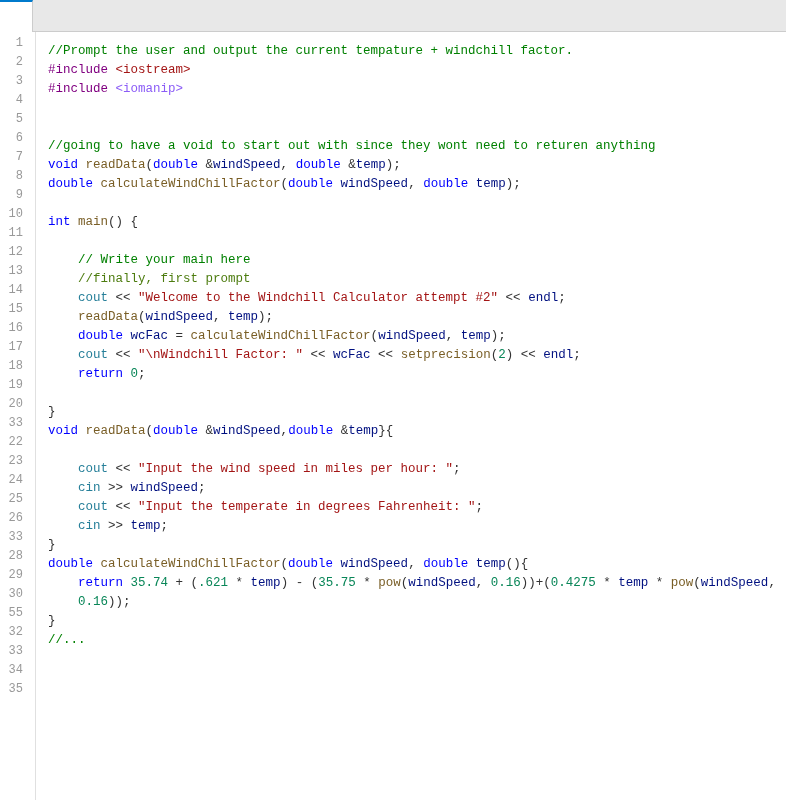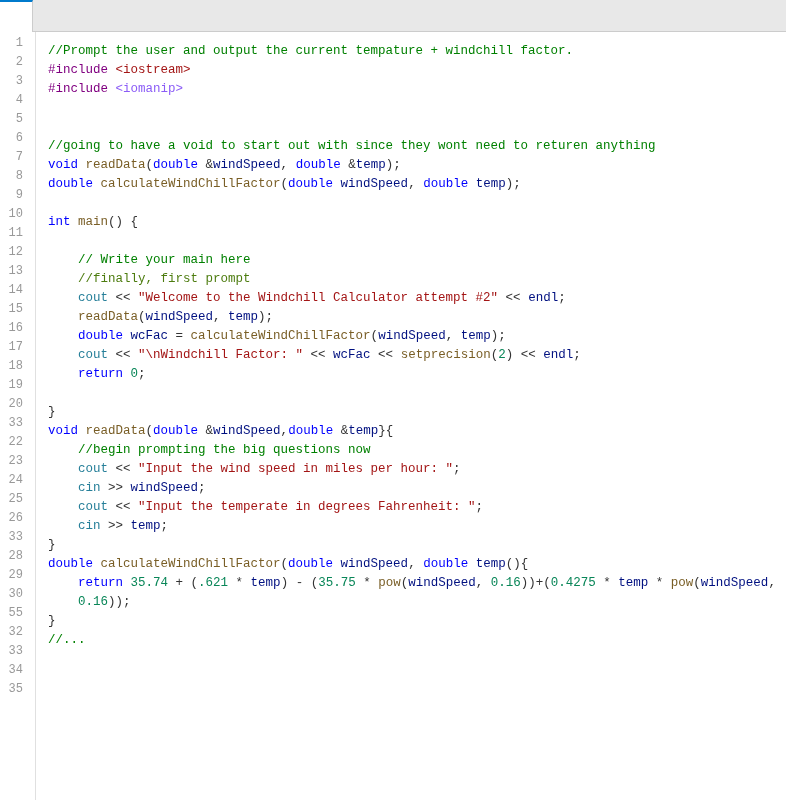--- a/index.html
+++ b/index.html
@@ -164,21 +164,21 @@
         <div class="code-line"><span style="color: rgb(51, 51, 51);">    </span><span style="color: rgb(0, 128, 0);">// Write your main here</span></div>
         <div class="code-line"><span style="color: rgb(51, 51, 51);">    </span><span style="color: #4d7c0f;">//finally, first prompt</span></div>
         <div class="code-line"><span style="color: rgb(51, 51, 51);">    </span><span style="color: rgb(38, 127, 153);">cout</span><span style="color: rgb(51, 51, 51);"> &lt;&lt; </span><span style="color: rgb(163, 21, 21);">"Welcome to the Windchill Calculator attempt #2"</span><span style="color: rgb(51, 51, 51);"> &lt;&lt; </span><span style="color: rgb(0, 16, 128);">endl</span><span style="color: rgb(51, 51, 51);">;</span></div>
         <div class="code-line"><span style="color: rgb(51, 51, 51);">    </span><span style="color: rgb(121, 94, 38);">readData</span><span style="color: rgb(51, 51, 51);">(</span><span style="color: rgb(0, 16, 128);">windSpeed</span><span style="color: rgb(51, 51, 51);">, </span><span style="color: rgb(0, 16, 128);">temp</span><span style="color: rgb(51, 51, 51);">);</span></div>
         <div class="code-line"><span style="color: rgb(51, 51, 51);">    </span><span style="color: rgb(0, 0, 255);">double</span><span style="color: rgb(51, 51, 51);"> </span><span style="color: rgb(0, 16, 128);">wcFac</span><span style="color: rgb(51, 51, 51);"> = </span><span style="color: rgb(121, 94, 38);">calculateWindChillFactor</span><span style="color: rgb(51, 51, 51);">(</span><span style="color: rgb(0, 16, 128);">windSpeed</span><span style="color: rgb(51, 51, 51);">, </span><span style="color: rgb(0, 16, 128);">temp</span><span style="color: rgb(51, 51, 51);">);</span></div>
         <div class="code-line"><span style="color: rgb(51, 51, 51);">    </span><span style="color: rgb(38, 127, 153);">cout</span><span style="color: rgb(51, 51, 51);"> &lt;&lt; </span><span style="color: rgb(163, 21, 21);">"\nWindchill Factor: "</span><span style="color: rgb(51, 51, 51);"> &lt;&lt; </span><span style="color: rgb(0, 16, 128);">wcFac</span><span style="color: rgb(51, 51, 51);"> &lt;&lt; </span><span style="color: rgb(121, 94, 38);">setprecision</span><span style="color: rgb(51, 51, 51);">(</span><span style="color: rgb(9, 134, 88);">2</span><span style="color: rgb(51, 51, 51);">) &lt;&lt; </span><span style="color: rgb(0, 16, 128);">endl</span><span style="color: rgb(51, 51, 51);">;</span></div>
         <div class="code-line"><span style="color: rgb(51, 51, 51);">    </span><span style="color: rgb(0, 0, 255);">return</span><span style="color: rgb(51, 51, 51);"> </span><span style="color: rgb(9, 134, 88);">0</span><span style="color: rgb(51, 51, 51);">;</span></div>
         <div class="code-line">&nbsp;</div>
         <div class="code-line"><span style="color: rgb(51, 51, 51);">}</span></div>
         <div class="code-line"><span style="color: rgb(0, 0, 255);">void</span><span style="color: rgb(51, 51, 51);"> </span><span style="color: rgb(121, 94, 38);">readData</span><span style="color: rgb(51, 51, 51);">(</span><span style="color: rgb(0, 0, 255);">double</span><span style="color: rgb(51, 51, 51);"> &amp;</span><span style="color: rgb(0, 16, 128);">windSpeed</span><span style="color: rgb(51, 51, 51);">,</span><span style="color: rgb(0, 0, 255);">double</span><span style="color: rgb(51, 51, 51);"> &amp;</span><span style="color: rgb(0, 16, 128);">temp</span><span style="color: rgb(51, 51, 51);">}{</span></div>
-        <div class="code-line"><span style="color: rgb(51, 51, 51);">    </span><span style="color: rgb(0, 128, 0);">//begin prompting the big questions now</span></div>
+        <div class="code-line"><span style="color: rgb(51, 51, 51);">    </span></div>
         <div class="code-line"><span style="color: rgb(51, 51, 51);">    </span><span style="color: rgb(38, 127, 153);">cout</span><span style="color: rgb(51, 51, 51);"> &lt;&lt; </span><span style="color: rgb(163, 21, 21);">"Input the wind speed in miles per hour: "</span><span style="color: rgb(51, 51, 51);">;</span></div>
         <div class="code-line"><span style="color: rgb(51, 51, 51);">    </span><span style="color: rgb(38, 127, 153);">cin</span><span style="color: rgb(51, 51, 51);"> &gt;&gt; </span><span style="color: rgb(0, 16, 128);">windSpeed</span><span style="color: rgb(51, 51, 51);">;</span></div>
         <div class="code-line"><span style="color: rgb(51, 51, 51);">    </span><span style="color: rgb(38, 127, 153);">cout</span><span style="color: rgb(51, 51, 51);"> &lt;&lt; </span><span style="color: rgb(163, 21, 21);">"Input the temperate in degrees Fahrenheit: "</span><span style="color: rgb(51, 51, 51);">;</span></div>
         <div class="code-line"><span style="color: rgb(51, 51, 51);">    </span><span style="color: rgb(38, 127, 153);">cin</span><span style="color: rgb(51, 51, 51);"> &gt;&gt; </span><span style="color: rgb(0, 16, 128);">temp</span><span style="color: rgb(51, 51, 51);">;</span></div>
         <div class="code-line"><span style="color: rgb(51, 51, 51);">}</span></div>
         <div class="code-line"><span style="color: rgb(0, 0, 255);">double</span><span style="color: rgb(51, 51, 51);"> </span><span style="color: rgb(121, 94, 38);">calculateWindChillFactor</span><span style="color: rgb(51, 51, 51);">(</span><span style="color: rgb(0, 0, 255);">double</span><span style="color: rgb(51, 51, 51);"> </span><span style="color: rgb(0, 16, 128);">windSpeed</span><span style="color: rgb(51, 51, 51);">, </span><span style="color: rgb(0, 0, 255);">double</span><span style="color: rgb(51, 51, 51);"> </span><span style="color: rgb(0, 16, 128);">temp</span><span style="color: rgb(51, 51, 51);">(){</span></div>
         <div class="code-line"><span style="color: rgb(51, 51, 51);">    </span><span style="color: rgb(0, 0, 255);">return</span><span style="color: rgb(51, 51, 51);"> </span><span style="color: rgb(9, 134, 88);">35.74</span><span style="color: rgb(51, 51, 51);"> + (</span><span style="color: rgb(9, 134, 88);">.621</span><span style="color: rgb(51, 51, 51);"> * </span><span style="color: rgb(0, 16, 128);">temp</span><span style="color: rgb(51, 51, 51);">) - (</span><span style="color: rgb(9, 134, 88);">35.75</span><span style="color: rgb(51, 51, 51);"> * </span><span style="color: rgb(121, 94, 38);">pow</span><span style="color: rgb(51, 51, 51);">(</span><span style="color: rgb(0, 16, 128);">windSpeed</span><span style="color: rgb(51, 51, 51);">, </span><span style="color: rgb(9, 134, 88);">0.16</span><span style="color: rgb(51, 51, 51);">))+(</span><span style="color: rgb(9, 134, 88);">0.4275</span><span style="color: rgb(51, 51, 51);"> * </span><span style="color: rgb(0, 16, 128);">temp</span><span style="color: rgb(51, 51, 51);"> * </span><span style="color: rgb(121, 94, 38);">pow</span><span style="color: rgb(51, 51, 51);">(</span><span style="color: rgb(0, 16, 128);">windSpeed</span><span style="color: rgb(51, 51, 51);">,</span></div>
         <div class="code-line"><span style="color: rgb(51, 51, 51);">    </span><span style="color: rgb(9, 134, 88);">0.16</span><span style="color: rgb(51, 51, 51);">));</span></div>
         <div class="code-line"><span style="color: rgb(51, 51, 51);">}</span></div>
         <div class="code-line"><span style="color: rgb(0, 128, 0);">//...</span></div>

